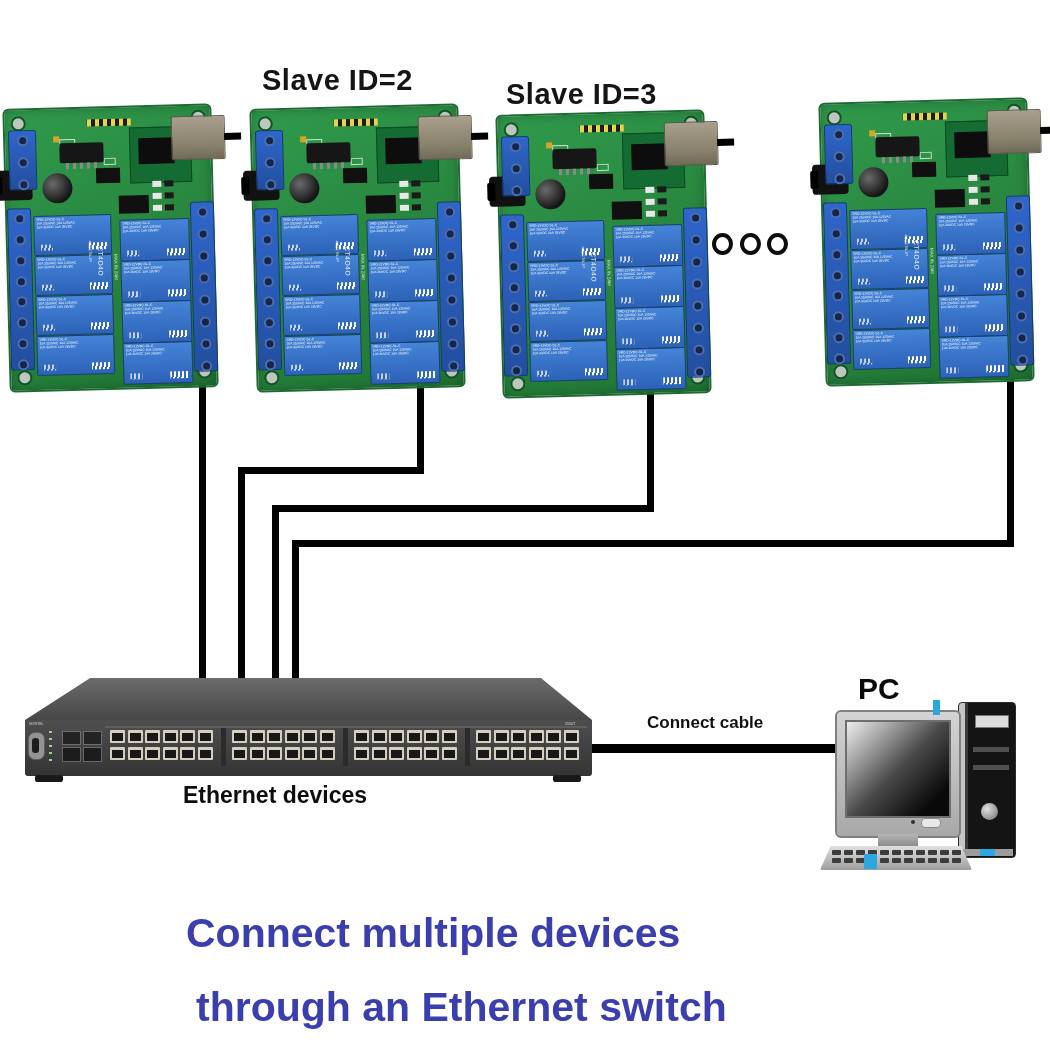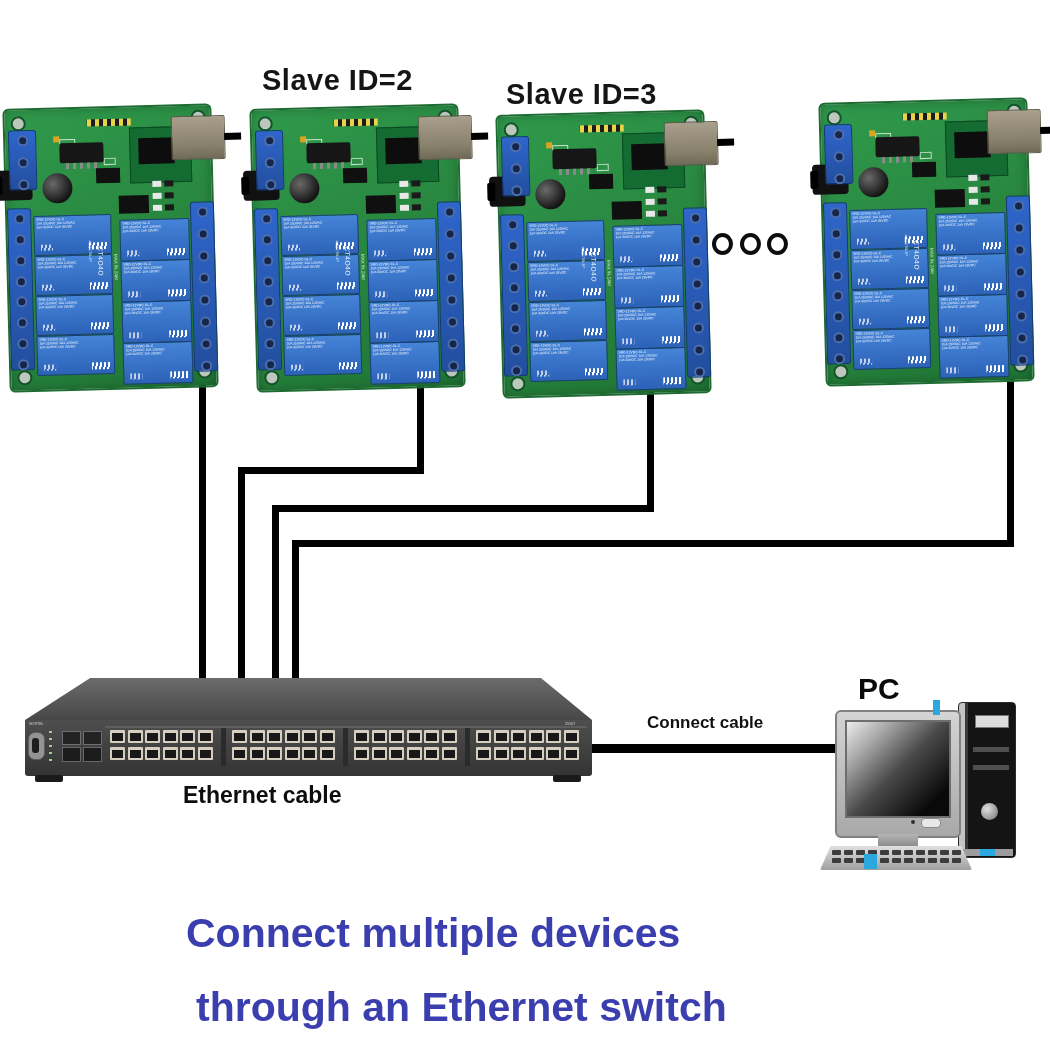--- a/index.html
+++ b/index.html
@@ -762,21 +762,21 @@
           <div class="hole"></div>
         </div>
         <div class="port" style="left: 538.5px; top: 54px;">
           <div class="hole"></div>
         </div>
         <div class="port" style="left: 538.5px; top: 71px;">
           <div class="hole"></div>
         </div>
       </div>
   </div>
-  <span id="switch-label">Ethernet cable</span>
+  <span id="switch-label">Ethernet devices</span>
 
   <div id="cable"></div>
   <span id="cable-label">Connect cable</span>
 
   <span id="pc-label">PC</span>
   <div id="pc">
     <div id="tower">
       <div class="tower-slot" style="top:12px"></div>
       <div class="tower-ridge" style="top:44px"></div>
       <div class="tower-ridge" style="top:62px"></div>

